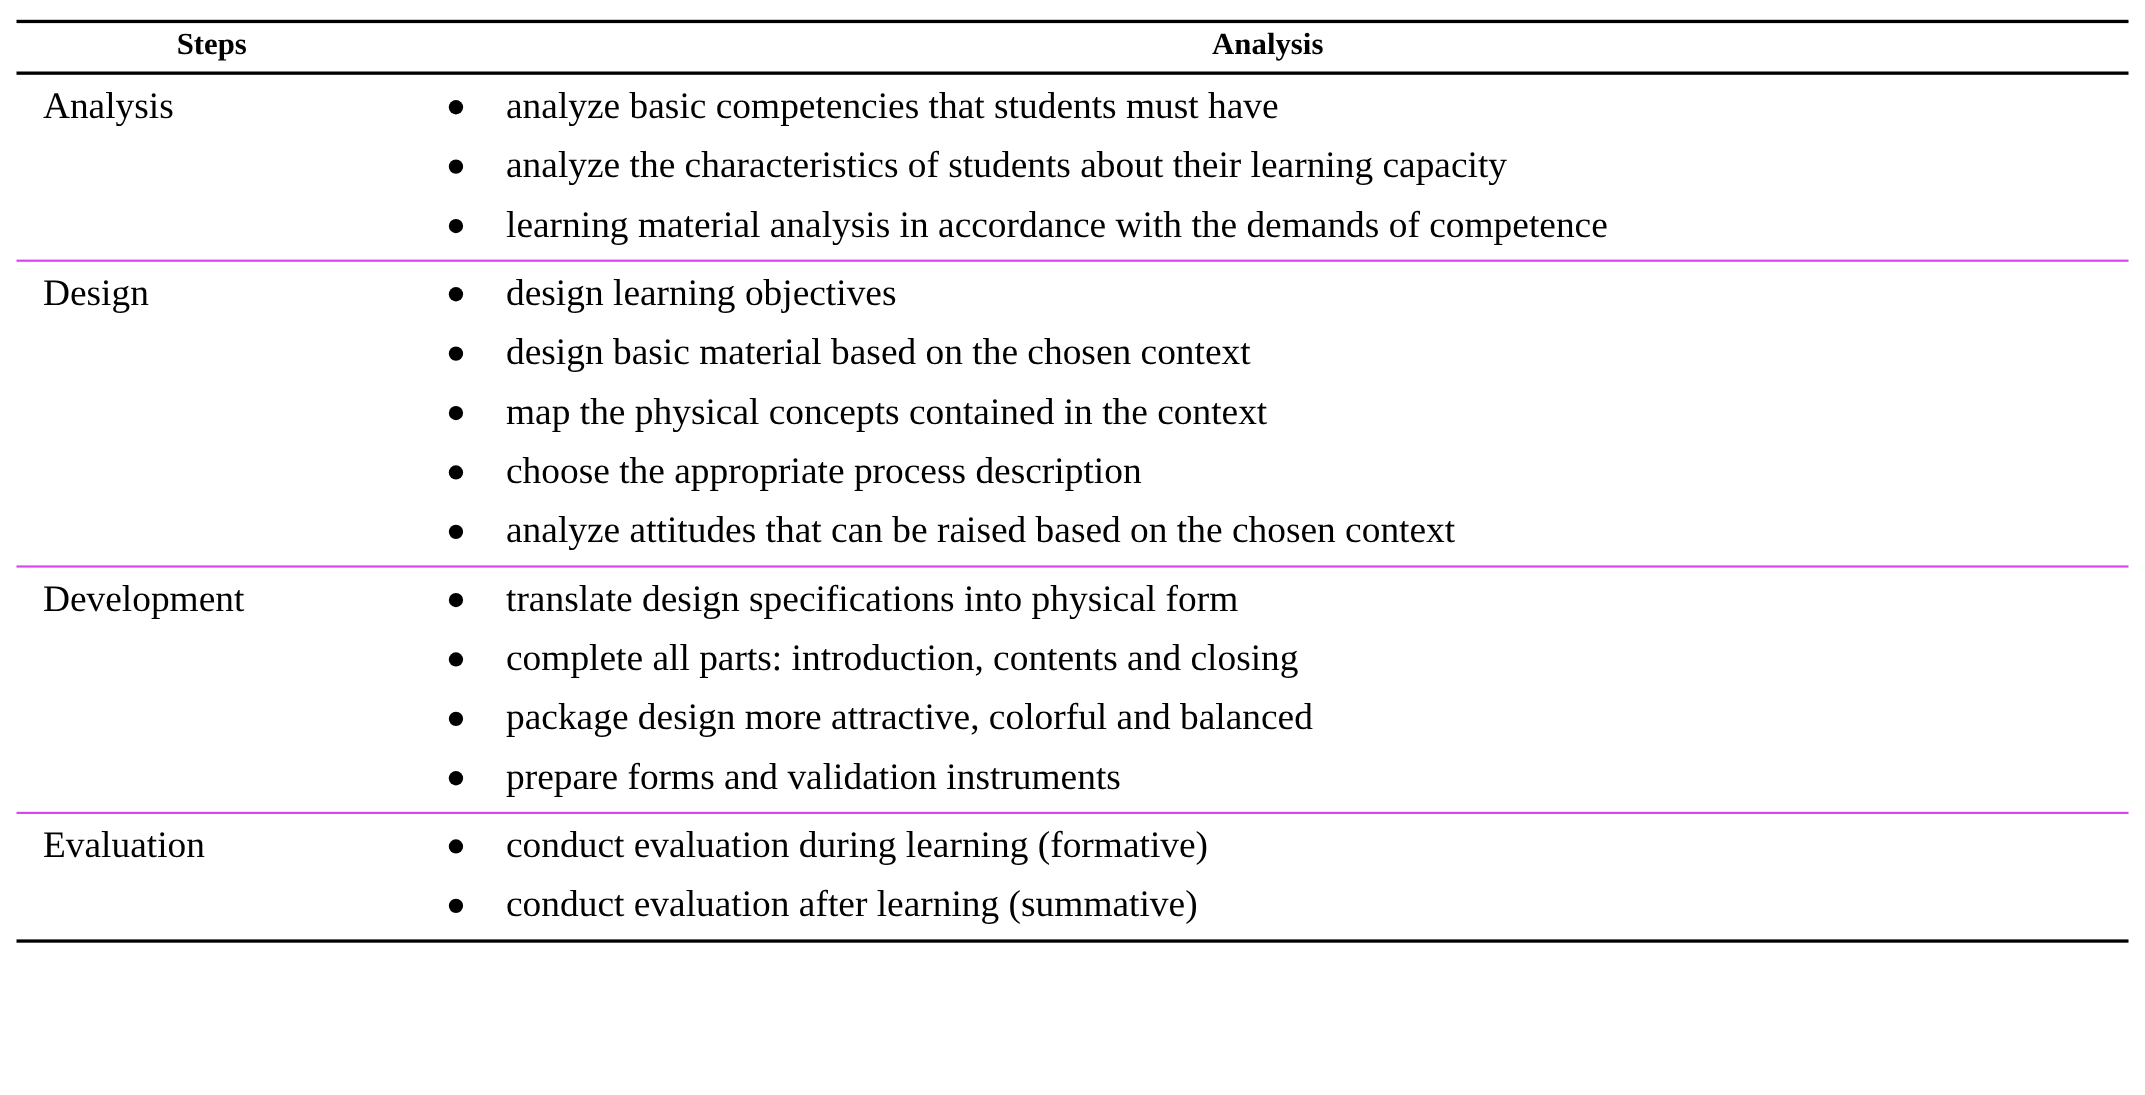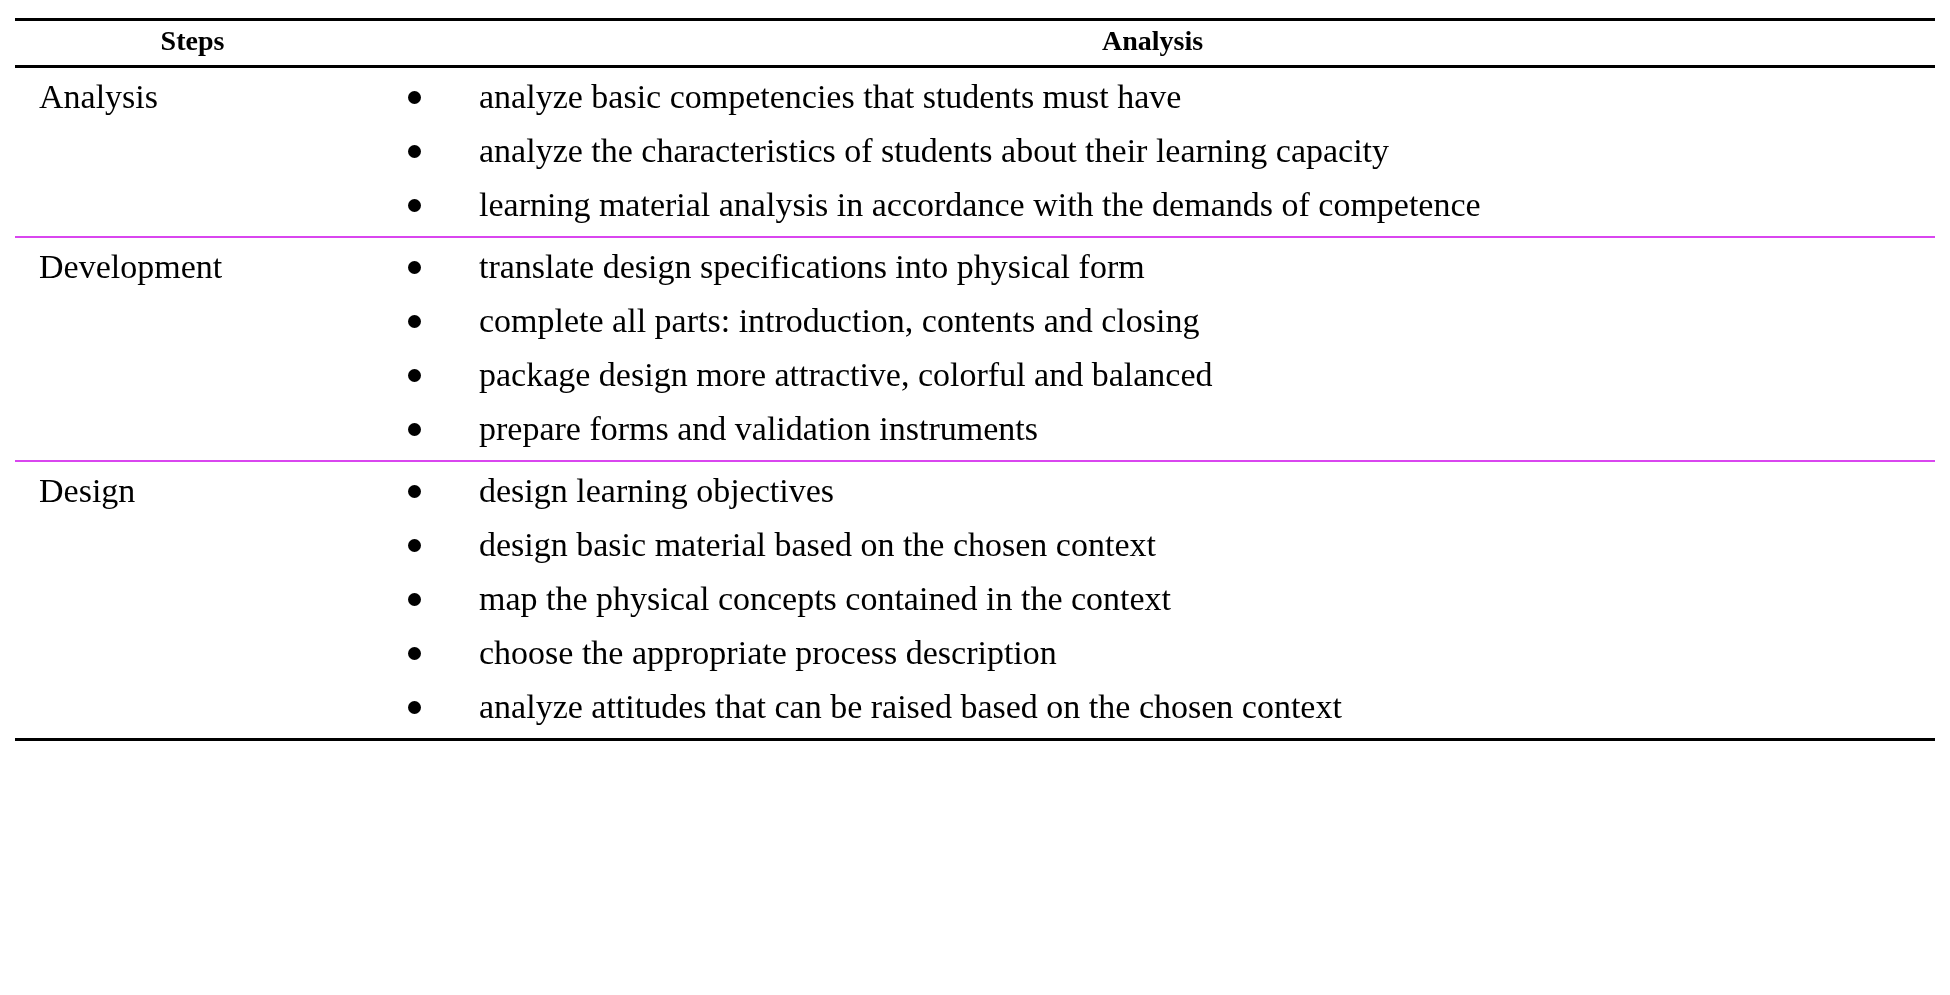--- a/index.html
+++ b/index.html
@@ -58,21 +58,21 @@
   }
   .bullet {
     width: 13px;
     height: 13px;
     border-radius: 50%;
     background: #000;
     margin-left: 38px;
     flex: none;
   }
   .activity-text {
-    margin-left: 58px;
+    margin-left: 39px;
   }
 </style>
 </head>
 <body>
 
 <table class="paper-table">
   <thead>
     <tr>
       <th class="step-col-header">Steps</th>
       <th class="activity-col-header">Analysis</th>
@@ -92,42 +92,20 @@
           <span class="activity-text">analyze the characteristics of students about their learning capacity</span>
         </div>
         <div class="activity-line">
           <span class="bullet"></span>
           <span class="activity-text">learning material analysis in accordance with the demands of competence</span>
         </div>
       </td>
     </tr>
 
     <tr>
-      <td class="step-cell">Development</td>
-      <td class="activity-cell">
-        <div class="activity-line">
-          <span class="bullet"></span>
-          <span class="activity-text">translate design specifications into physical form</span>
-        </div>
-        <div class="activity-line">
-          <span class="bullet"></span>
-          <span class="activity-text">complete all parts: introduction, contents and closing</span>
-        </div>
-        <div class="activity-line">
-          <span class="bullet"></span>
-          <span class="activity-text">package design more attractive, colorful and balanced</span>
-        </div>
-        <div class="activity-line">
-          <span class="bullet"></span>
-          <span class="activity-text">prepare forms and validation instruments</span>
-        </div>
-      </td>
-    </tr>
-
-    <tr>
       <td class="step-cell">Design</td>
       <td class="activity-cell">
         <div class="activity-line">
           <span class="bullet"></span>
           <span class="activity-text">design learning objectives</span>
         </div>
         <div class="activity-line">
           <span class="bullet"></span>
           <span class="activity-text">design basic material based on the chosen context</span>
         </div>
@@ -139,16 +117,51 @@
           <span class="bullet"></span>
           <span class="activity-text">choose the appropriate process description</span>
         </div>
         <div class="activity-line">
           <span class="bullet"></span>
           <span class="activity-text">analyze attitudes that can be raised based on the chosen context</span>
         </div>
       </td>
     </tr>
 
+    <tr>
+      <td class="step-cell">Development</td>
+      <td class="activity-cell">
+        <div class="activity-line">
+          <span class="bullet"></span>
+          <span class="activity-text">translate design specifications into physical form</span>
+        </div>
+        <div class="activity-line">
+          <span class="bullet"></span>
+          <span class="activity-text">complete all parts: introduction, contents and closing</span>
+        </div>
+        <div class="activity-line">
+          <span class="bullet"></span>
+          <span class="activity-text">package design more attractive, colorful and balanced</span>
+        </div>
+        <div class="activity-line">
+          <span class="bullet"></span>
+          <span class="activity-text">prepare forms and validation instruments</span>
+        </div>
+      </td>
+    </tr>
 
+
+    <tr>
+      <td class="step-cell">Evaluation</td>
+      <td class="activity-cell">
+        <div class="activity-line">
+          <span class="bullet"></span>
+          <span class="activity-text">conduct evaluation during learning (formative)</span>
+        </div>
+        <div class="activity-line">
+          <span class="bullet"></span>
+          <span class="activity-text">conduct evaluation after learning (summative)</span>
+        </div>
+      </td>
+    </tr>
 
   </tbody>
 </table>
 
 </body></html>

